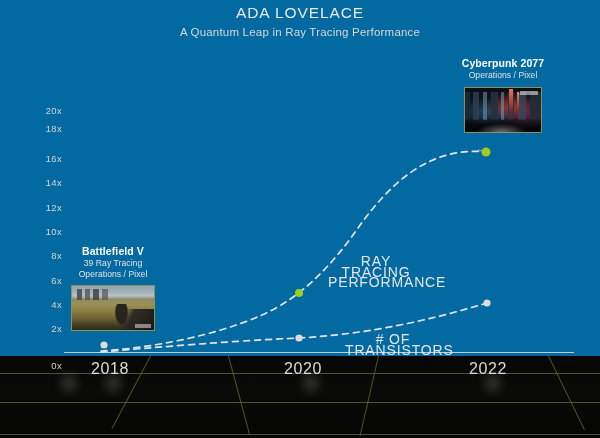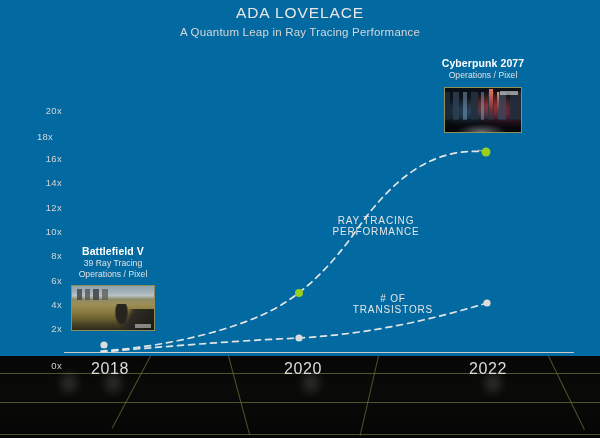--- a/index.html
+++ b/index.html
@@ -223,25 +223,26 @@
       radial-gradient(ellipse at 48% 100%, rgba(230,230,235,.45) 0%, rgba(0,0,0,0) 45%),
       linear-gradient(to bottom, rgba(10,12,18,.2), rgba(4,5,8,.95));
   }
   #thumb-cp .cp-watermark {
     position: absolute; right: 3px; top: 3px; width: 18px; height: 4px;
     background: rgba(225,225,225,.6);
   }
 
   .curve-label {
     position: absolute;
-    font-size: 10px;
+    font-size: 14px;
     color: #e6e6e6;
     letter-spacing: .85px;
     line-height: 10.5px;
     text-align: center;
+    margin-top: 40px;
   }
 </style>
 </head>
 <body>
 
 <div id="stage">
 
   <div id="floor-topline"></div>
   <div id="floor">
     <div class="floor-hline" style="top:17px;"></div>
@@ -259,21 +260,21 @@
     <div class="floor-glow" style="left:480px; top:12px;"></div>
   </div>
 
   <div id="title-block">
     <div id="main-title">ADA LOVELACE</div>
     <div id="sub-title">A Quantum Leap in Ray Tracing Performance</div>
   </div>
 
   <div id="ylabels">
     <div class="ytick" style="top:105px;">20x</div>
-    <div class="ytick" style="top:131px;text-align:center;">18x</div>
+    <div class="ytick" style="top:123px;">18x</div>
     <div class="ytick" style="top:153px;">16x</div>
     <div class="ytick" style="top:177px;">14x</div>
     <div class="ytick" style="top:202px;">12x</div>
     <div class="ytick" style="top:226px;">10x</div>
     <div class="ytick" style="top:250px;">8x</div>
     <div class="ytick" style="top:275px;">6x</div>
     <div class="ytick" style="top:299px;">4x</div>
     <div class="ytick" style="top:323px;">2x</div>
     <div class="ytick" style="top:360px;">0x</div>
   </div>
@@ -316,21 +317,21 @@
     <div class="callout-sub">39 Ray Tracing</div>
     <div class="callout-sub">Operations / Pixel</div>
     <div class="thumb" id="thumb-bfv" style="width:84px; height:46px; margin:5px auto 0;">
       <div class="bfv-ruins"></div>
       <div class="bfv-road"></div>
       <div class="bfv-soldier"></div>
       <div class="bfv-watermark"></div>
     </div>
   </div>
 
-  <div class="callout" style="left:424px; top:57px; width:118px;">
+  <div class="callout" style="left:444px; top:57px; width:118px;">
     <div class="callout-title">Cyberpunk 2077</div>
     <div class="callout-sub">Operations / Pixel</div>
     <div class="thumb" id="thumb-cp" style="width:78px; height:46px; margin:6px auto 0;">
       <div class="cp-towers"></div>
       <div class="cp-beam"></div>
       <div class="cp-beam2"></div>
       <div class="cp-street"></div>
       <div class="cp-watermark"></div>
     </div>
   </div>

